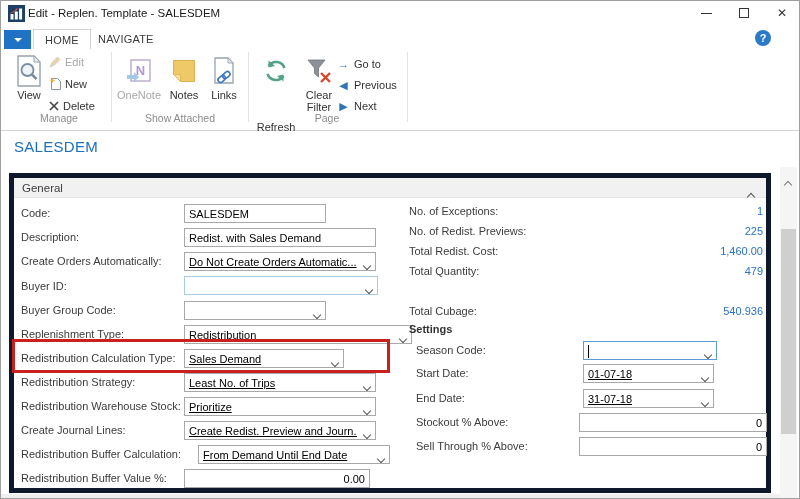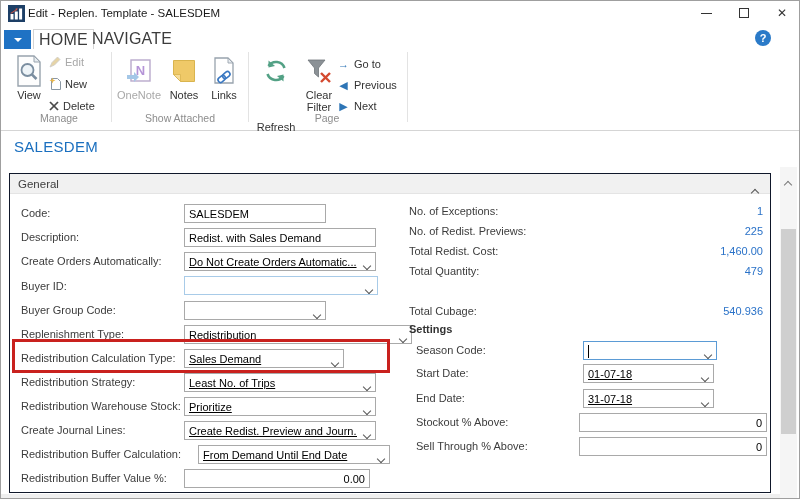--- a/index.html
+++ b/index.html
@@ -17,21 +17,21 @@
   .win-btn.min { left:686px; } .win-btn.max { left:724px; } .win-btn.close { left:762px; }
   .glyph-min { display:block; width:11px; height:1px; background:#333; }
   .glyph-max { display:block; width:10px; height:10px; border:1px solid #333; background:#fff; }
 
   
   .tabstrip { position:absolute; left:0; top:26px; width:800px; height:22px; background:#fff; }
   .app-menu { position:absolute; left:3px; top:3px; width:27px; height:19px; background:#1f72c4;
               display:flex; align-items:center; justify-content:center; }
   .caret-down { width:0; height:0; border-left:4px solid transparent; border-right:4px solid transparent;
                 border-top:4px solid #fff; }
-  .tab { position:absolute; top:2px; height:20px; line-height:20px; padding:0 5px; font-size:16px;
+  .tab { position:absolute; top:2px; height:20px; line-height:20px; padding:0 11px; font-size:11px;
          color:#3c3c3c; letter-spacing:.2px; }
   .tab.active { left:32px; background:#fff; border:1px solid #d4d4d4; border-bottom:none; }
   .tab.plain { left:86px; }
   .help-btn { position:absolute; left:754px; top:3px; width:16px; height:16px; border-radius:50%;
               background:#2a7ac8; color:#fff; font-size:11px; font-weight:bold; text-align:center; line-height:16px; }
 
   
   .ribbon { position:absolute; left:0; top:48px; width:800px; height:82px; background:#fff;
             border-bottom:1px solid #d5d5d5; }
   .vsep { position:absolute; top:3px; height:70px; width:1px; background:#e3e3e3; }
@@ -42,21 +42,21 @@
   .bigbtn .blabel { line-height:12px; text-align:center; }
   .bigbtn.disabled { color:#a8a8a8; }
   .bigbtn.disabled .icon-wrap { opacity:.55; }
   .smallbtn { position:absolute; display:flex; align-items:center; gap:4px; height:18px; font-size:11px; color:#333; }
   .smallbtn.disabled { color:#a8a8a8; }
   .smallbtn.disabled svg { opacity:.6; }
   .navglyph { font-size:11px; color:#2e75b6; width:13px; text-align:center; }
 
   
   .page-title { position:absolute; left:13px; top:137px; font-size:15px; color:#1a6fbf; letter-spacing:.3px; }
-  .panel { position:absolute; left:8px; top:172px; width:762px; height:320px; border:1px solid #0f172a; background:#fff; }
+  .panel { position:absolute; left:8px; top:172px; width:762px; height:320px; border:5px solid #0f172a; background:#fff; }
   .panel-header { position:absolute; left:0; top:0; width:100%; height:20px; background:#f1f1f1;
                   border-bottom:1px solid #e4e4e4; font-size:11.5px; color:#404040; line-height:20px; padding-left:8px; }
   .chev { display:inline-block; width:6px; height:6px; border-left:1px solid #555; border-bottom:1px solid #555; }
   .chev.up { transform:rotate(135deg); }
   .chev.down { transform:rotate(-45deg); }
   .collapse { position:absolute; right:12px; top:8px; }
 
   .lbl { position:absolute; font-size:11px; color:#3c3c3c; white-space:nowrap; }
   .fbox { position:absolute; height:19px; border:1px solid #a9a9a9; background:#fff; font-size:11px; color:#000;
           display:flex; align-items:center; padding:0 4px; overflow:hidden; }

